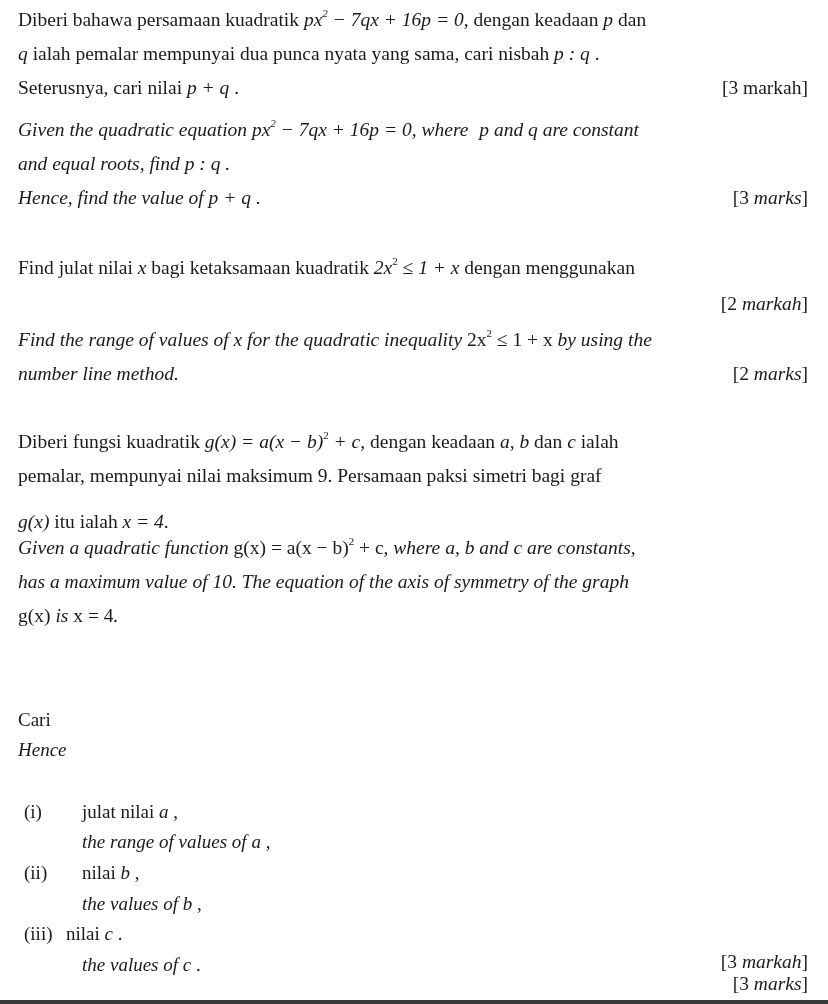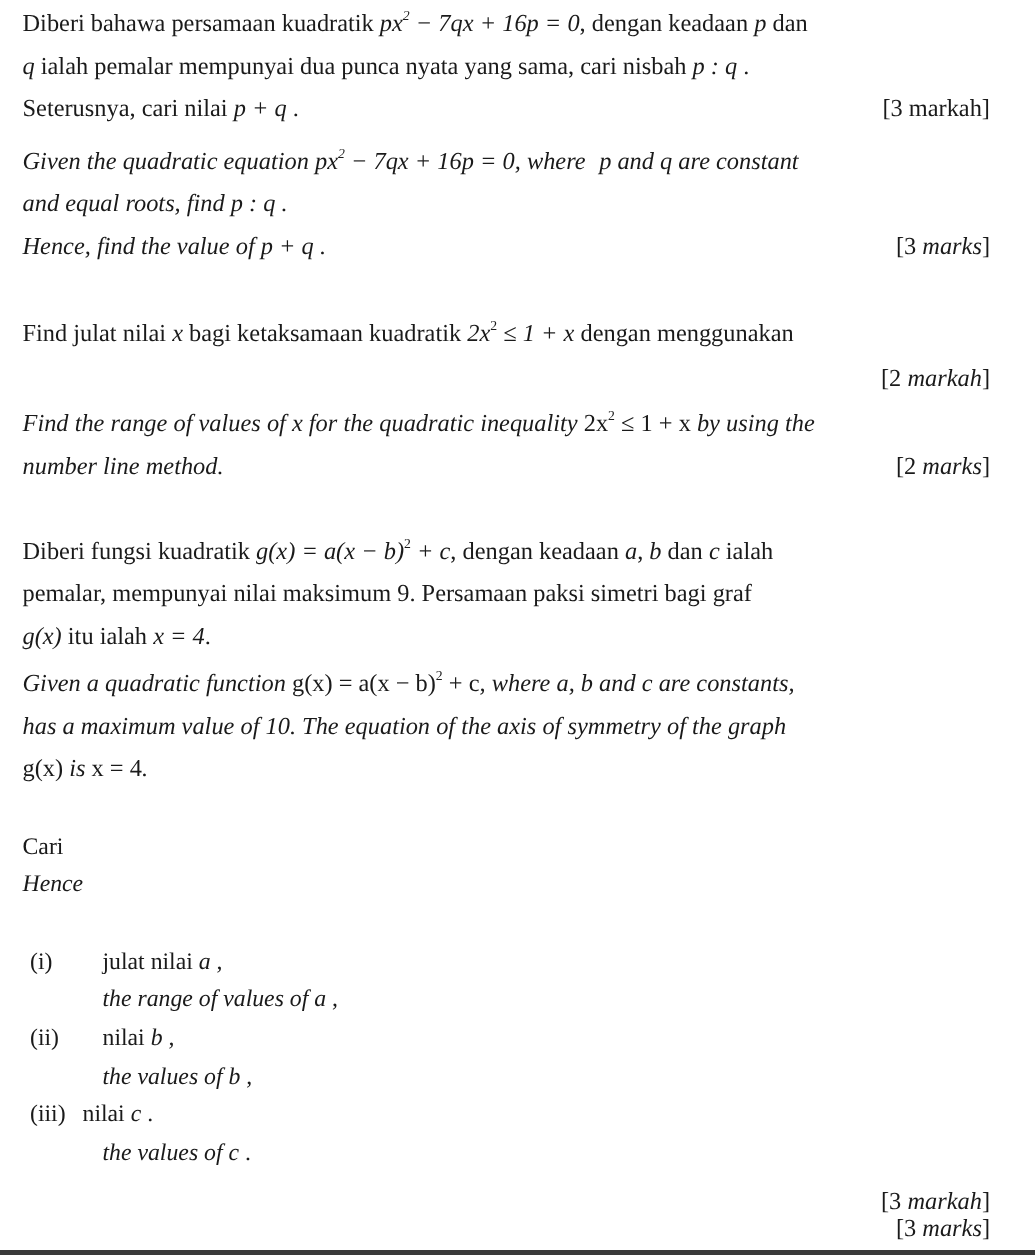--- a/index.html
+++ b/index.html
@@ -8,24 +8,24 @@
       background: #ffffff; color: #1a1a1a;
       font-family: "Liberation Serif", "DejaVu Serif", serif;
       font-size: 19.5px;
     }
     .page { position: absolute; left: 0; top: 0; width: 828px; height: 1004px; }
     .line { position: absolute; left: 18px; right: 10px; height: 28px; line-height: 28px; white-space: nowrap; }
     .it { font-style: italic; }
     .m { font-style: italic; font-family: "Liberation Serif", serif; }
     .up { font-style: normal; }
     sup { font-size: 11px; vertical-align: 9px; line-height: 0; }
-    .mark { position: absolute; right: 26px; }
+    .mark { position: absolute; right: 10px; }
     .sp { display: inline-block; width: 6px; }
     .bottom-rule { position: absolute; left: 0; right: 0; bottom: 0; height: 4px; background: #3a3a3a; }
-    .find-block .line { font-size: 19px; }
+    .find-block .line { font-size: 19px; margin-top: 42px; }
     .sub-num { display: inline-block; width: 58px; }
     .sub-indent { padding-left: 58px; }
   </style>
 </head>
 <body>
 
 <div class="page">
 
   <section>
     <div class="line" style="top:6px">
@@ -66,21 +66,21 @@
     </div>
   </section>
 
   <section>
     <div class="line" style="top:428px">
       <span>Diberi fungsi kuadratik </span><span class="m"><span>g(x) = a(x − b)</span><sup class="up">2</sup><span> + c</span></span><span>, dengan keadaan </span><span class="m">a</span>, <span class="m">b</span><span> dan </span><span class="m">c</span><span> ialah</span>
     </div>
     <div class="line" style="top:462px">
       <span>pemalar, mempunyai nilai maksimum 9. Persamaan paksi simetri bagi graf</span>
     </div>
-    <div class="line" style="top:496px">
+    <div class="line" style="top:508px">
       <span class="m">g(x)</span><span> itu ialah </span><span class="m">x = 4</span><span>.</span>
     </div>
     <div class="line it" style="top:534px">
       <span>Given a quadratic  function </span><span class="up"><span>g(x) = a(x − b)</span><sup>2</sup><span> + c</span></span><span>, where </span><span>a</span>, <span>b</span><span> and </span><span>c</span><span> are constants,</span>
     </div>
     <div class="line it" style="top:568px">
       <span>has a maximum value of 10. The equation of the axis of symmetry of the graph</span>
     </div>
     <div class="line it" style="top:602px">
       <span class="up">g(x)</span><span> is </span><span class="up">x = 4</span><span>.</span>

